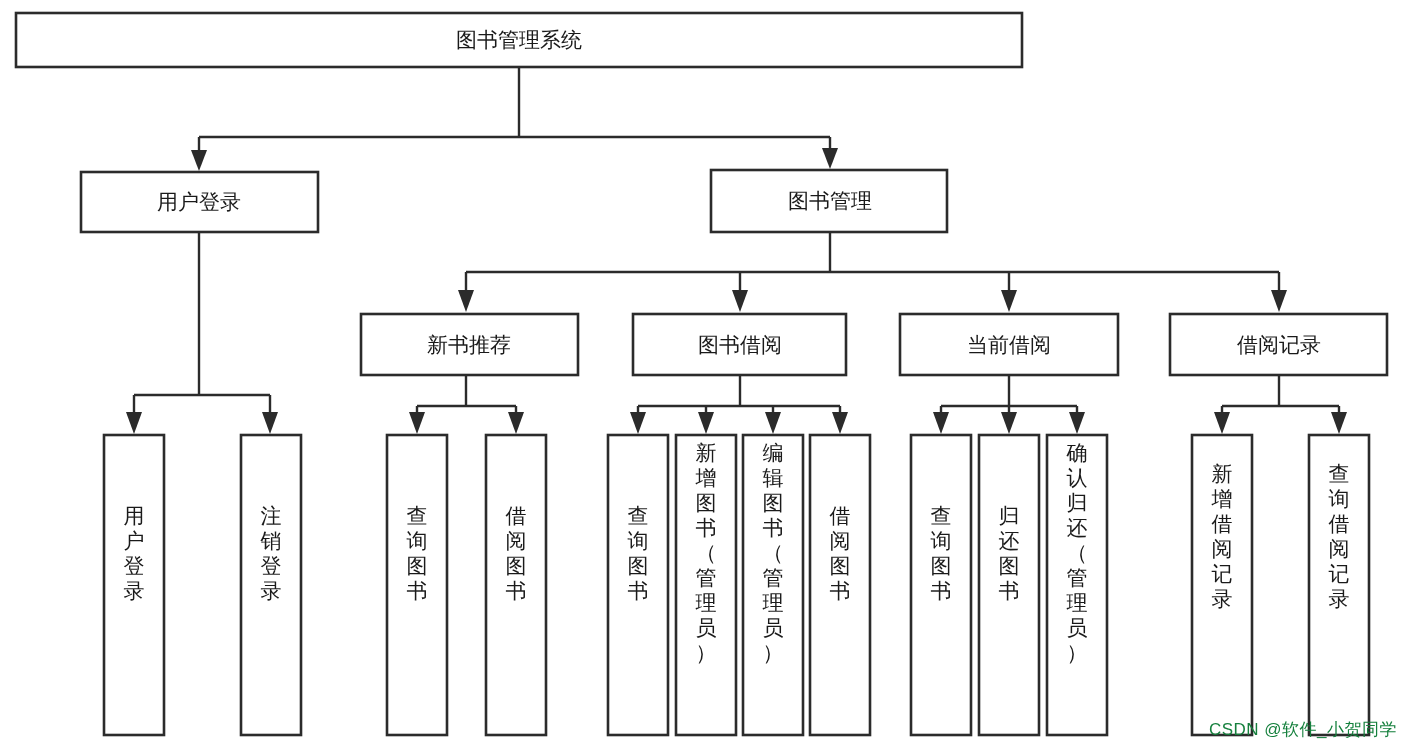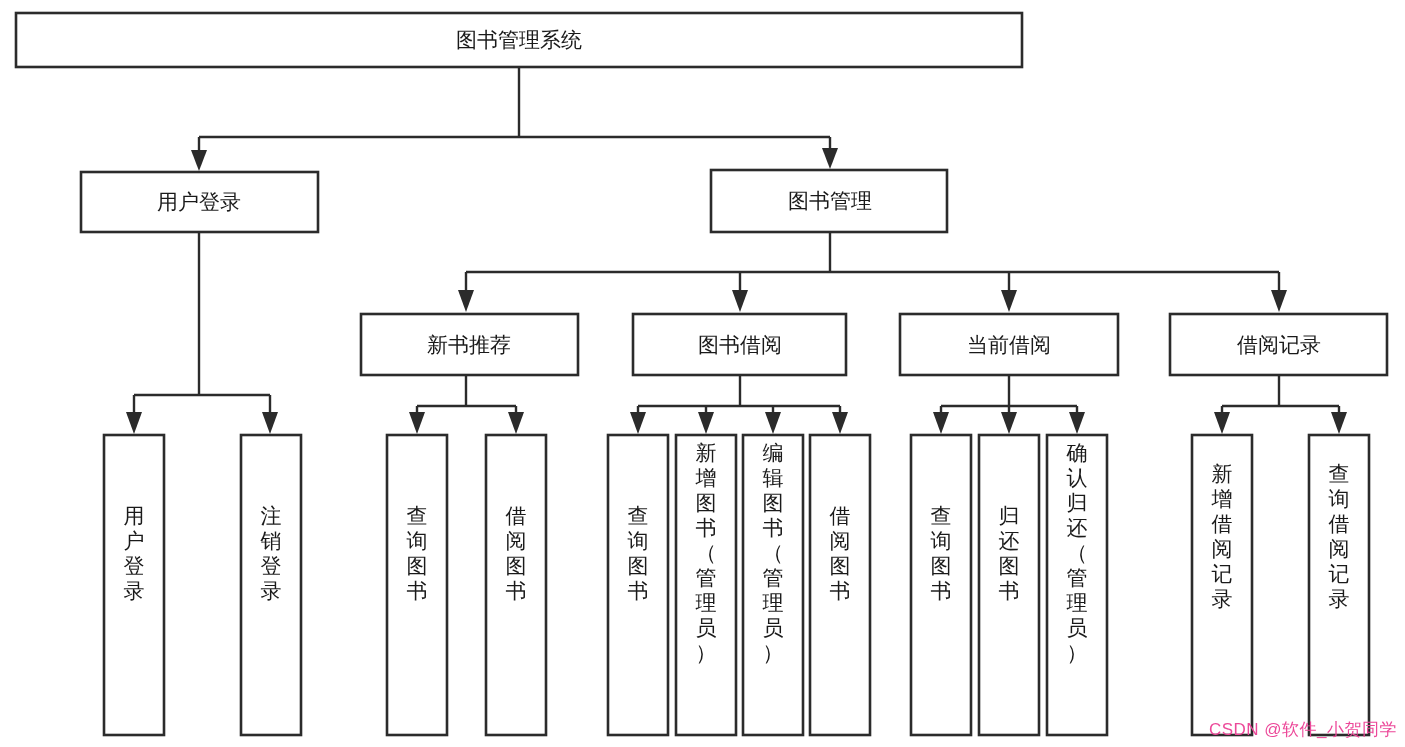--- a/index.html
+++ b/index.html
@@ -52,21 +52,21 @@
     font-family: "Liberation Sans", "DejaVu Sans", sans-serif;
     font-size: 21px;
     text-anchor: middle;
   }
   .watermark-text {
     position: absolute;
     right: 8px;
     bottom: 6px;
     font-family: "Liberation Sans", "DejaVu Sans", sans-serif;
     font-size: 17px;
-    color: #ec4899;
+    color: #15803d;
     white-space: nowrap;
     letter-spacing: 0.5px;
     pointer-events: none;
   }
 </style>
 </head>
 <body>
 
 <div id="diagram-root">
 

